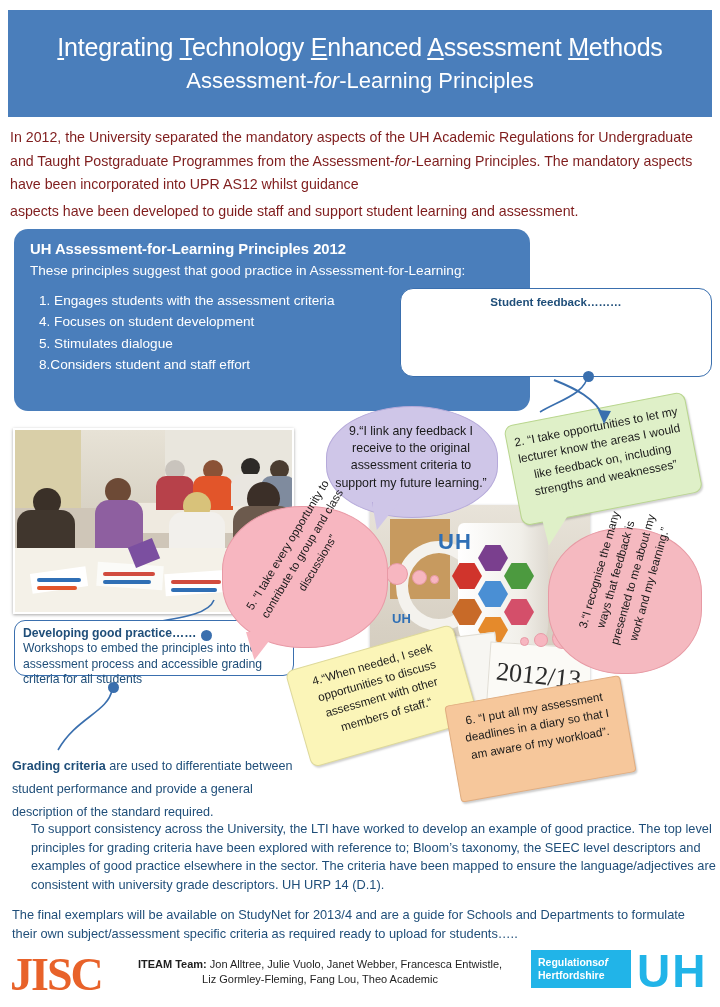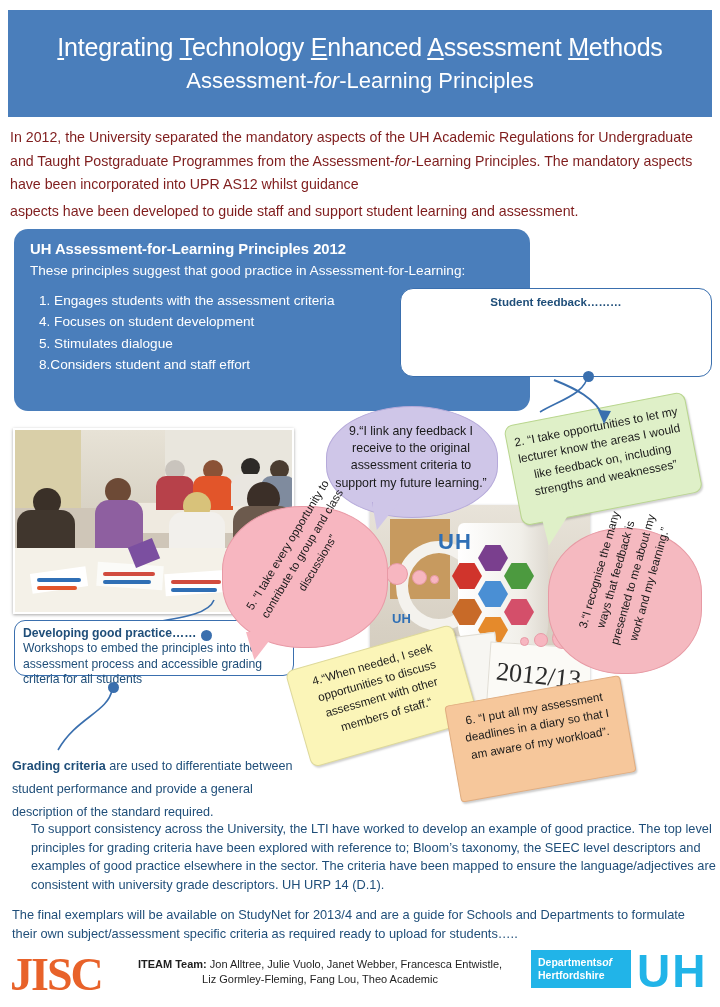--- a/index.html
+++ b/index.html
@@ -415,19 +415,19 @@
 
   <div class="jisc">JISC</div>
 
   <div class="iteam">
     <b>ITEAM Team:</b><span> Jon Alltree, Julie Vuolo, Janet Webber, Francesca Entwistle,</span><br>
     <span>Liz Gormley-Fleming, Fang Lou, Theo Academic</span>
   </div>
 
   <div class="uhbox">
     <div class="uht">
-      <span>Departments</span><i>of</i><br>
+      <span>Regulations</span><i>of</i><br>
       <span>Hertfordshire</span>
     </div>
   </div>
   <div class="uhletters">UH</div>
 
 </div>
 
 </body></html>

